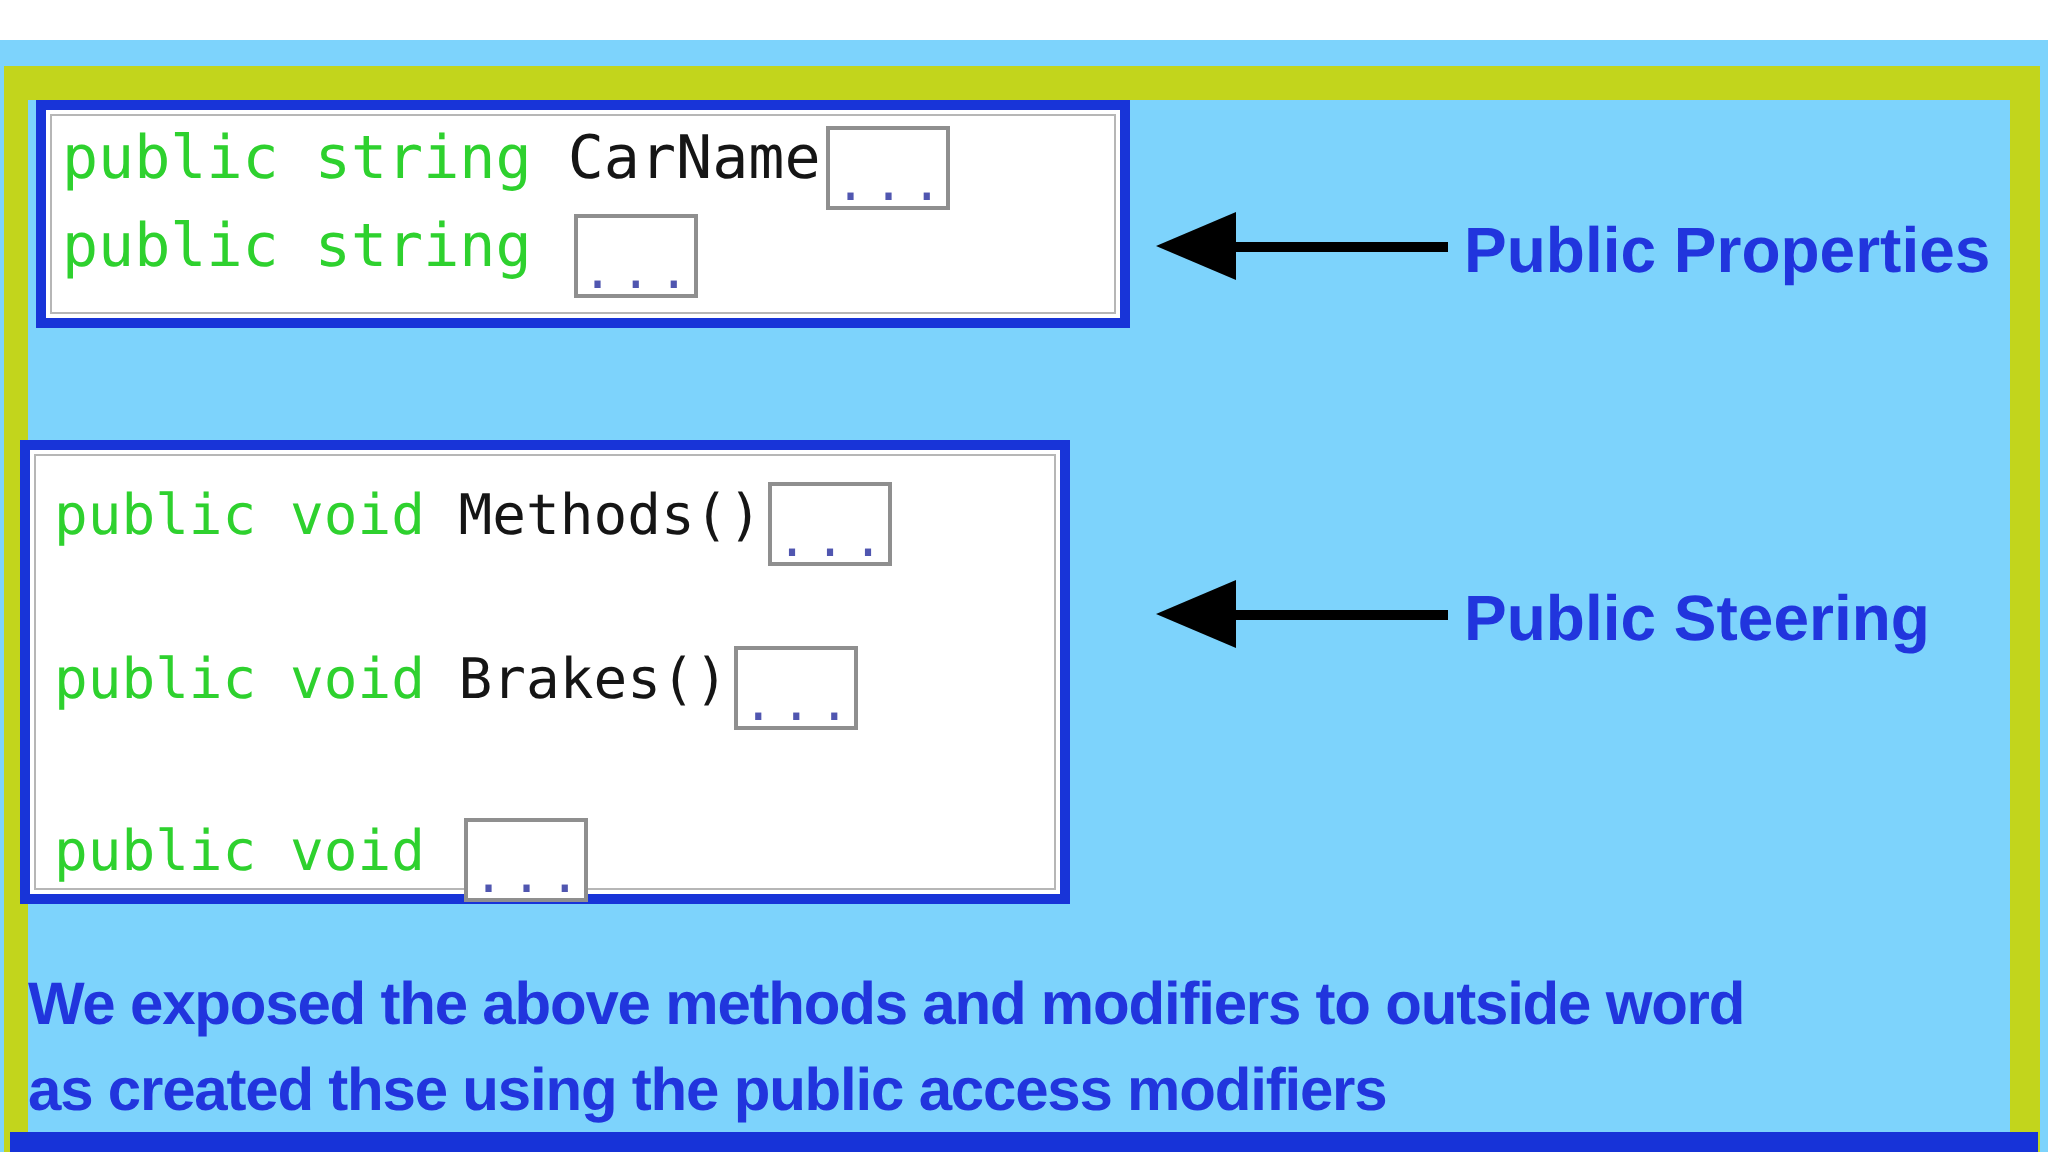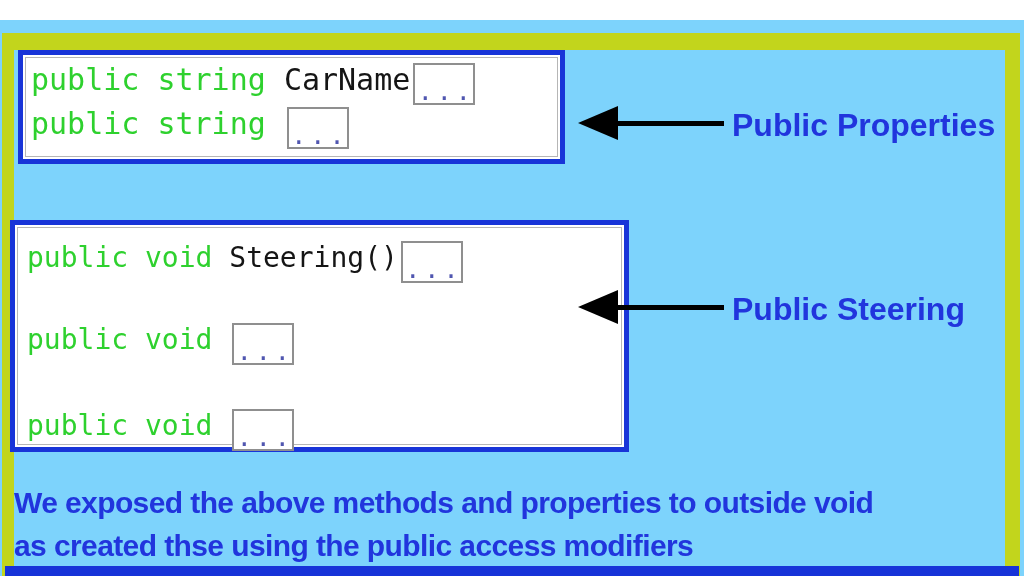--- a/index.html
+++ b/index.html
@@ -16,21 +16,21 @@
     border-width:17px 15px 15px 12px;
     box-sizing:border-box; background:transparent;
   }
   
   .code-box {
     position:absolute; box-sizing:border-box;
     border:5px solid var(--box_border_blue); background:#ffffff;
     box-shadow: inset 0 0 0 2px #ffffff, inset 0 0 0 3px #b6b6b6;
   }
   #properties-box { left:18px; top:30px; width:547px; height:114px; }
-  #methods-box    { left:10px; top:200px; width:619px; height:232px; }
+  #methods-box    { left:10px; top:200px; width:525px; height:232px; }
   .code-line {
     position:absolute; display:flex; align-items:center; height:36px;
     font-family:"DejaVu Sans Mono", monospace; white-space:pre;
   }
   #properties-box .code-line { font-size:30px; }
   #methods-box   .code-line { font-size:28px; }
   .kw   { color:var(--keyword_green); }
   .ident{ color:var(--code_black); }
   .fold {
     box-sizing:border-box; width:62px; height:42px; margin-left:3px;
@@ -85,25 +85,25 @@
       <span class="fold">...</span>
     </div>
     <div class="code-line" style="left:8px; top:50px;">
       <span class="kw">public string </span>
       <span class="fold">...</span>
     </div>
   </div>
 
   <div id="methods-box" class="code-box">
     <div class="code-line" style="left:12px; top:14px;">
-      <span class="kw">public void </span><span class="ident">Steering()</span>
+      <span class="kw">public void </span><span class="ident">Methods()</span>
       <span class="fold">...</span>
     </div>
     <div class="code-line" style="left:12px; top:96px;">
-      <span class="kw">public void </span>
+      <span class="kw">public void </span><span class="ident">Brakes()</span>
       <span class="fold">...</span>
     </div>
     <div class="code-line" style="left:12px; top:182px;">
       <span class="kw">public void </span>
       <span class="fold">...</span>
     </div>
   </div>
 
   <div id="properties-arrow" class="arrow">
     <div class="head"></div>
@@ -111,19 +111,19 @@
   </div>
   <div id="properties-label" class="arrow-label">Public Properties</div>
 
   <div id="methods-arrow" class="arrow">
     <div class="head"></div>
     <div class="shaft"></div>
   </div>
   <div id="methods-label" class="arrow-label">Public Steering</div>
 
   <div id="footer-note">
-    <div>We exposed the above methods and properties to outside void</div>
+    <div>We exposed the above methods and modifiers to outside word</div>
     <div>as created thse using the public access modifiers</div>
   </div>
 
   <div id="bottom-bar"></div>
 
 </div>
 
 </body></html>

